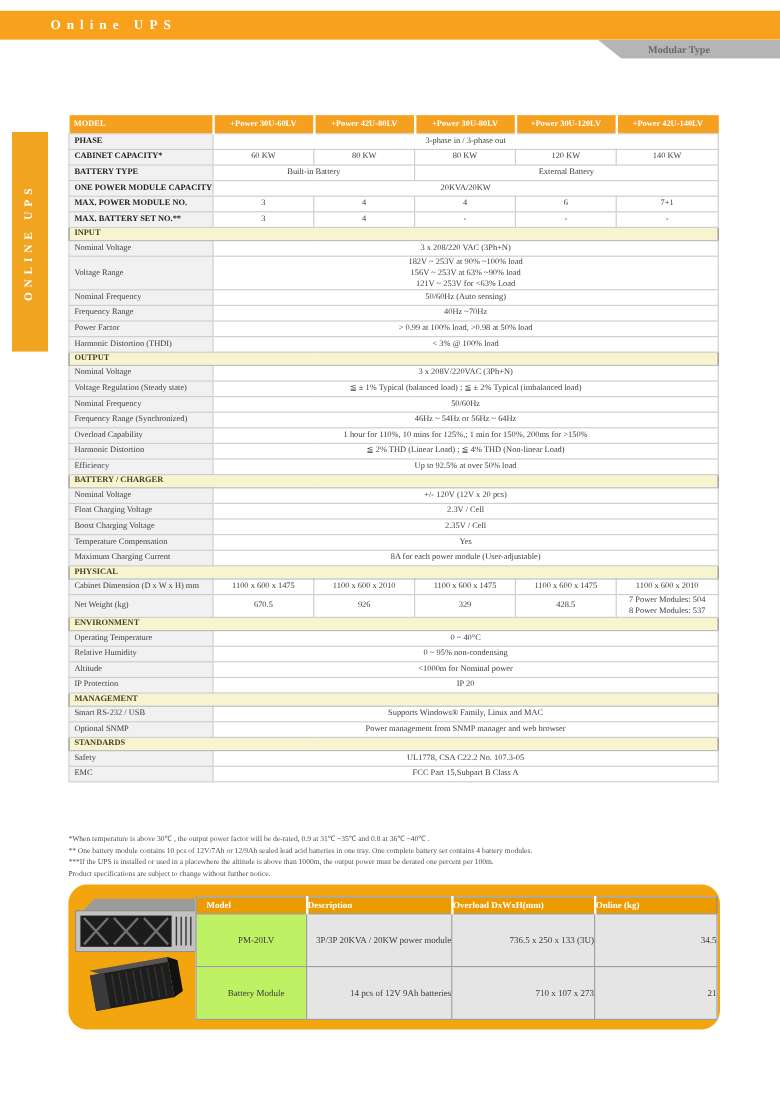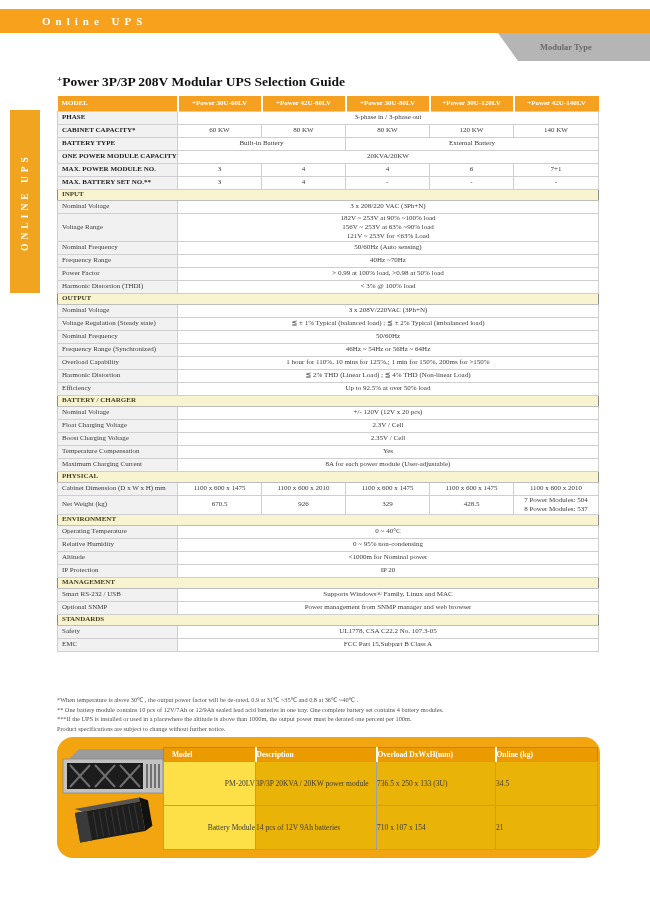--- a/index.html
+++ b/index.html
@@ -5,21 +5,21 @@
   * { margin:0; padding:0; box-sizing:border-box; }
   html,body { width:650px; height:919px; background:#fff; font-family:"Liberation Sans", sans-serif; color:#3b3b3b; }
   #page { position:relative; width:650px; height:919px; overflow:hidden; background:#fff;font-family:Liberation Serif, serif; }
 
   
   .topbar { position:absolute; left:0; top:9px; width:650px; height:24px; background:#f7a11c; }
   .brand { display:block; line-height:24px; padding-left:42px; color:#fff; font-weight:bold;
            font-size:11px; letter-spacing:5px; }
 
   
-  .modtab { position:absolute; top:33px; right:0; width:152px; height:28px; background:#b5b5b5;
+  .modtab { position:absolute; top:33px; right:0; width:152px; height:16px; background:#b5b5b5;
             clip-path:polygon(0 0, 100% 0, 100% 100%, 20px 100%); display:flex; align-items:center; }
   .modtab span { color:#6a6a6a; font-weight:bold; font-size:8.5px; padding-left:42px; }
 
   
   .sidetab { position:absolute; left:10px; top:110px; width:30px; height:183px; background:#f0a41f;
              display:flex; align-items:center; justify-content:center; }
   .sidetab span { transform:rotate(-90deg); white-space:nowrap; color:#fff; font-weight:bold;
                   font-size:9.5px; letter-spacing:4px; }
 
   
@@ -49,41 +49,40 @@
   .panel { position:absolute; left:57px; top:737px; width:543px; height:121px; background:#f2a50f;
            border-radius:16px; }
   .panel svg.products { position:absolute; left:2px; top:10px; }
 
   table.mods { position:absolute; left:106px; top:10px; width:434px; border-collapse:collapse;
                table-layout:fixed; font-size:7.5px; background:#fff; border:1px solid #8a8a8a; }
   table.mods td { border:1px solid #9f9f9f; }
   table.mods tr.mhdr td { background:#eb9b00; color:#fff; font-weight:bold; height:14px;
                           text-align:left; border:none; border-left:2px solid #fff; }
   table.mods tr.mhdr td:first-child { border-left:none; text-align:left; padding-left:8px; }
-  table.mods tr.mrow td { height:44px; text-align:left; background:#eab308; color:#3b3b3b; }
-  table.mods tr.mrow td.mname { background:#fde047; text-align:right; padding-left:8px; }
+  table.mods tr.mrow td { height:44px; text-align:right; background:#e5e5e5; color:#3b3b3b; }
+  table.mods tr.mrow td.mname { background:#bef264; text-align:center; padding-left:8px; }
 </style>
 </head>
 <body>
 
 <div id="page">
 
   <div class="topbar">
     <span class="brand">Online UPS</span>
   </div>
 
   <div class="modtab">
     <span>Modular Type</span>
   </div>
 
   <div class="sidetab">
     <span>ONLINE UPS</span>
   </div>
 
-  <div class="title"><span class="plus">+</span><span>Power 3P/3P 208V Modular UPS Selection Guide</span></div>
 
   <table class="spec">
     <colgroup>
       <col style="width:120px">
         <col style="width:84px">
         <col style="width:84px">
       <col style="width:84px">
         <col style="width:84px">
         <col style="width:85px">
     </colgroup>
@@ -346,20 +345,20 @@
           </tr>
           <tr class="mrow">
             <td class="mname">PM-20LV</td>
             <td>3P/3P 20KVA / 20KW power module</td>
             <td>736.5 x 250 x 133 (3U)</td>
             <td>34.5</td>
           </tr>
           <tr class="mrow">
             <td class="mname">Battery Module</td>
             <td>14 pcs of 12V 9Ah batteries</td>
-            <td>710 x 107 x 154</td>
+            <td>710 x 107 x 273</td>
             <td>21</td>
           </tr>
         </tbody>
     </table>
   </div>
 
 </div>
 
 </body></html>

